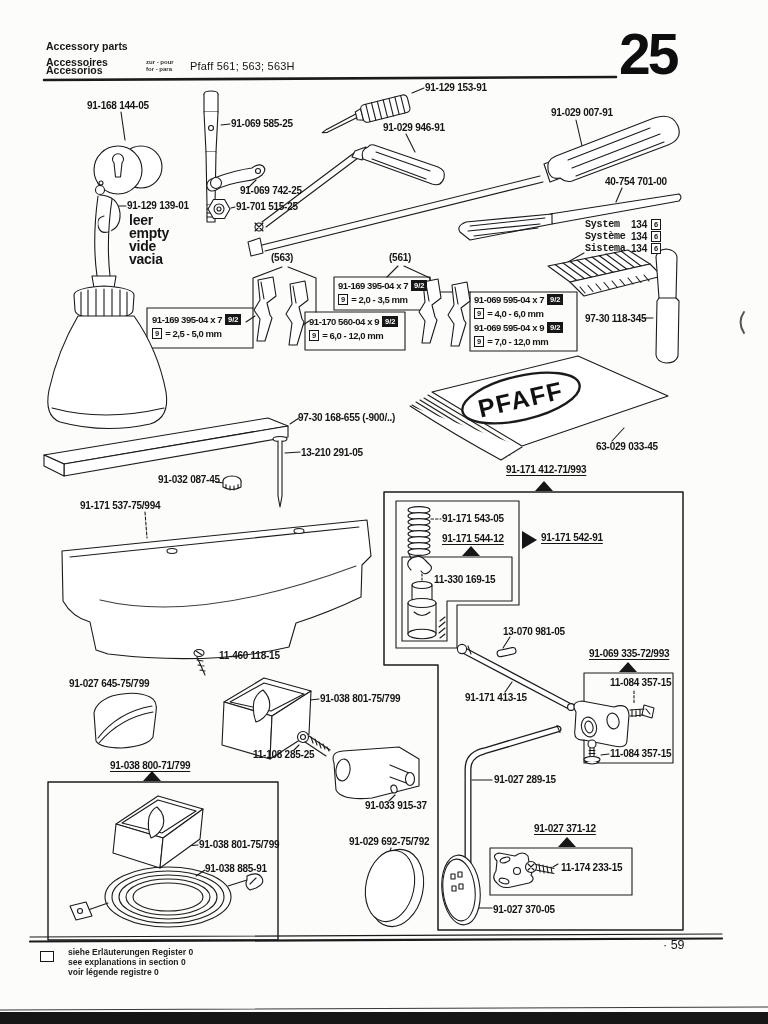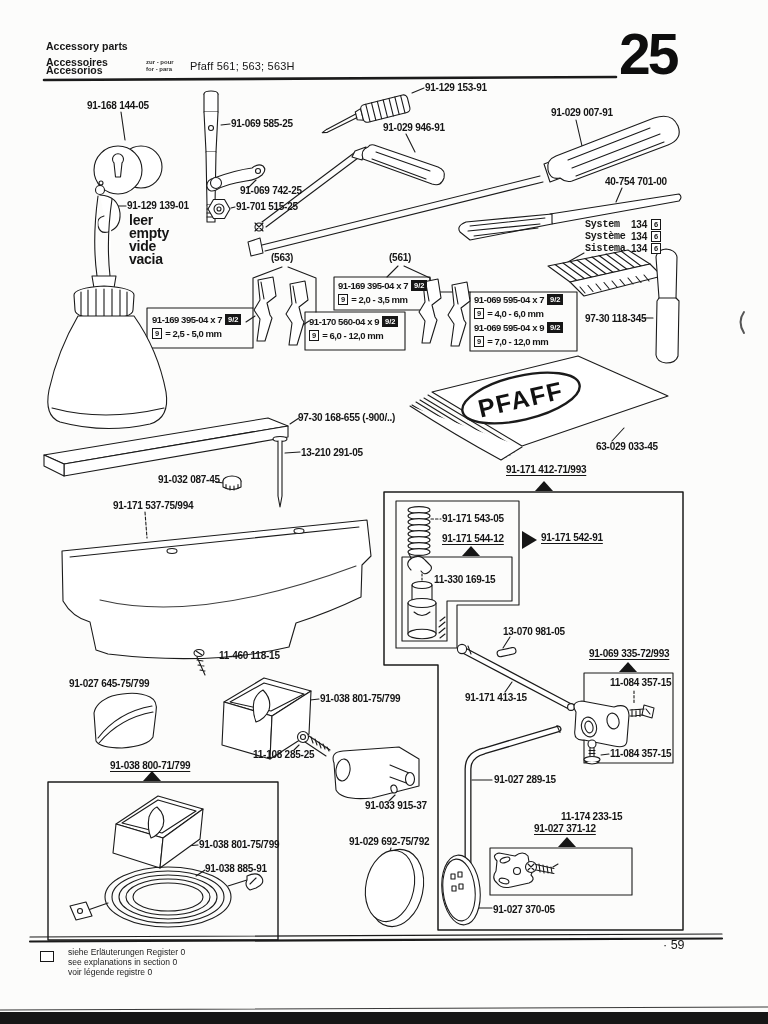--- a/index.html
+++ b/index.html
@@ -16,21 +16,21 @@
   .sl{display:flex;align-items:flex-start;gap:3px;height:14px;}
   .tag{display:inline-flex;align-items:center;justify-content:center;border:1px solid #161616;
        font-size:7.5px;font-weight:700;letter-spacing:0;padding:0 2px;height:9px;line-height:9px;background:#fff;color:#161616;}
   .tag.inv{background:#161616;color:#ffffff;border-color:#161616;}
   .sysrow{position:absolute;display:flex;align-items:center;gap:4px;font-size:10px;font-weight:700;letter-spacing:-0.2px;}
   .sysname{display:inline-block;min-width:42px;font-family:Liberation Mono, monospace;}
   .hdr-title{position:absolute;font-size:10.5px;font-weight:700;letter-spacing:0;line-height:12px;}
   .hdr-tiny{position:absolute;font-size:6px;font-weight:700;line-height:7px;color:#333;}
   .hdr-models{position:absolute;font-size:11px;font-weight:400;letter-spacing:0.2px;}
   .hdr-tab{position:absolute;font-size:57px;font-weight:900;letter-spacing:-3px;line-height:1;color:#0e0e0e;}
-  .ftr{font-size:8.5px;font-weight:400;letter-spacing:0;line-height:10px;color:#222;}
+  .ftr{font-size:8.5px;font-weight:700;letter-spacing:0;line-height:10px;color:#222;}
   .clip{position:absolute;height:5px;overflow:hidden;}
   .ftr-icon{position:absolute;width:12px;height:9px;border:1.6px solid #161616;background:#fff;}
   .pgnum{position:absolute;font-size:12.5px;font-weight:400;}
 </style>
 </head>
 <body>
 
 <div id="page">
 
   <svg class="art" width="768" height="1024" viewBox="0 0 768 1024" fill="none" stroke="#1b1b1b" stroke-width="1.1" stroke-linecap="round" stroke-linejoin="round">
@@ -399,21 +399,21 @@
   <div class="lbl sm" style="left:129px;top:215px">leer</div>
   <div class="lbl sm" style="left:129px;top:228px">empty</div>
   <div class="lbl sm" style="left:129px;top:241px">vide</div>
   <div class="lbl sm" style="left:129px;top:254px">vacia</div>
   <div class="lbl" style="left:585px;top:313px">97-30 118-345</div>
   <div class="lbl" style="left:271px;top:252px">(563)</div>
   <div class="lbl" style="left:389px;top:252px">(561)</div>
   <div class="lbl" style="left:298px;top:412px">97-30 168-655 (-900/..)</div>
   <div class="lbl" style="left:301px;top:447px">13-210 291-05</div>
   <div class="lbl" style="left:158px;top:474px">91-032 087-45</div>
-  <div class="lbl" style="left:113px;top:500px">91-171 537-75/994</div>
+  <div class="lbl" style="left:80px;top:500px">91-171 537-75/994</div>
   <div class="lbl" style="left:596px;top:441px">63-029 033-45</div>
   <div class="lbl u" style="left:506px;top:464px">91-171 412-71/993</div>
   <div class="lbl" style="left:442px;top:513px">91-171 543-05</div>
   <div class="lbl u" style="left:442px;top:533px">91-171 544-12</div>
   <div class="lbl u" style="left:541px;top:532px">91-171 542-91</div>
   <div class="lbl" style="left:434px;top:574px">11-330 169-15</div>
   <div class="lbl" style="left:503px;top:626px">13-070 981-05</div>
   <div class="lbl" style="left:465px;top:692px">91-171 413-15</div>
   <div class="lbl u" style="left:589px;top:648px">91-069 335-72/993</div>
   <div class="lbl" style="left:610px;top:677px">11-084 357-15</div>
@@ -422,21 +422,21 @@
   <div class="lbl" style="left:219px;top:650px">11-460 118-15</div>
   <div class="lbl" style="left:69px;top:678px">91-027 645-75/799</div>
   <div class="lbl" style="left:320px;top:693px">91-038 801-75/799</div>
   <div class="lbl" style="left:253px;top:749px">11-108 285-25</div>
   <div class="lbl" style="left:365px;top:800px">91-033 915-37</div>
   <div class="lbl u" style="left:110px;top:760px">91-038 800-71/799</div>
   <div class="lbl" style="left:199px;top:839px">91-038 801-75/799</div>
   <div class="lbl" style="left:205px;top:863px">91-038 885-91</div>
   <div class="lbl" style="left:349px;top:836px">91-029 692-75/792</div>
   <div class="lbl u" style="left:534px;top:823px">91-027 371-12</div>
-  <div class="lbl" style="left:561px;top:811px">11-174 233-15</div>
+  <div class="lbl" style="left:561px;top:862px">11-174 233-15</div>
   <div class="lbl" style="left:493px;top:904px">91-027 370-05</div>
 
   <div class="sysrow" style="left:585px;top:219px">
     <span class="sysname">System</span>
     <span>134</span>
     <span class="tag">6</span>
   </div>
   <div class="sysrow" style="left:585px;top:231px">
     <span class="sysname">Système</span>
     <span>134</span>

